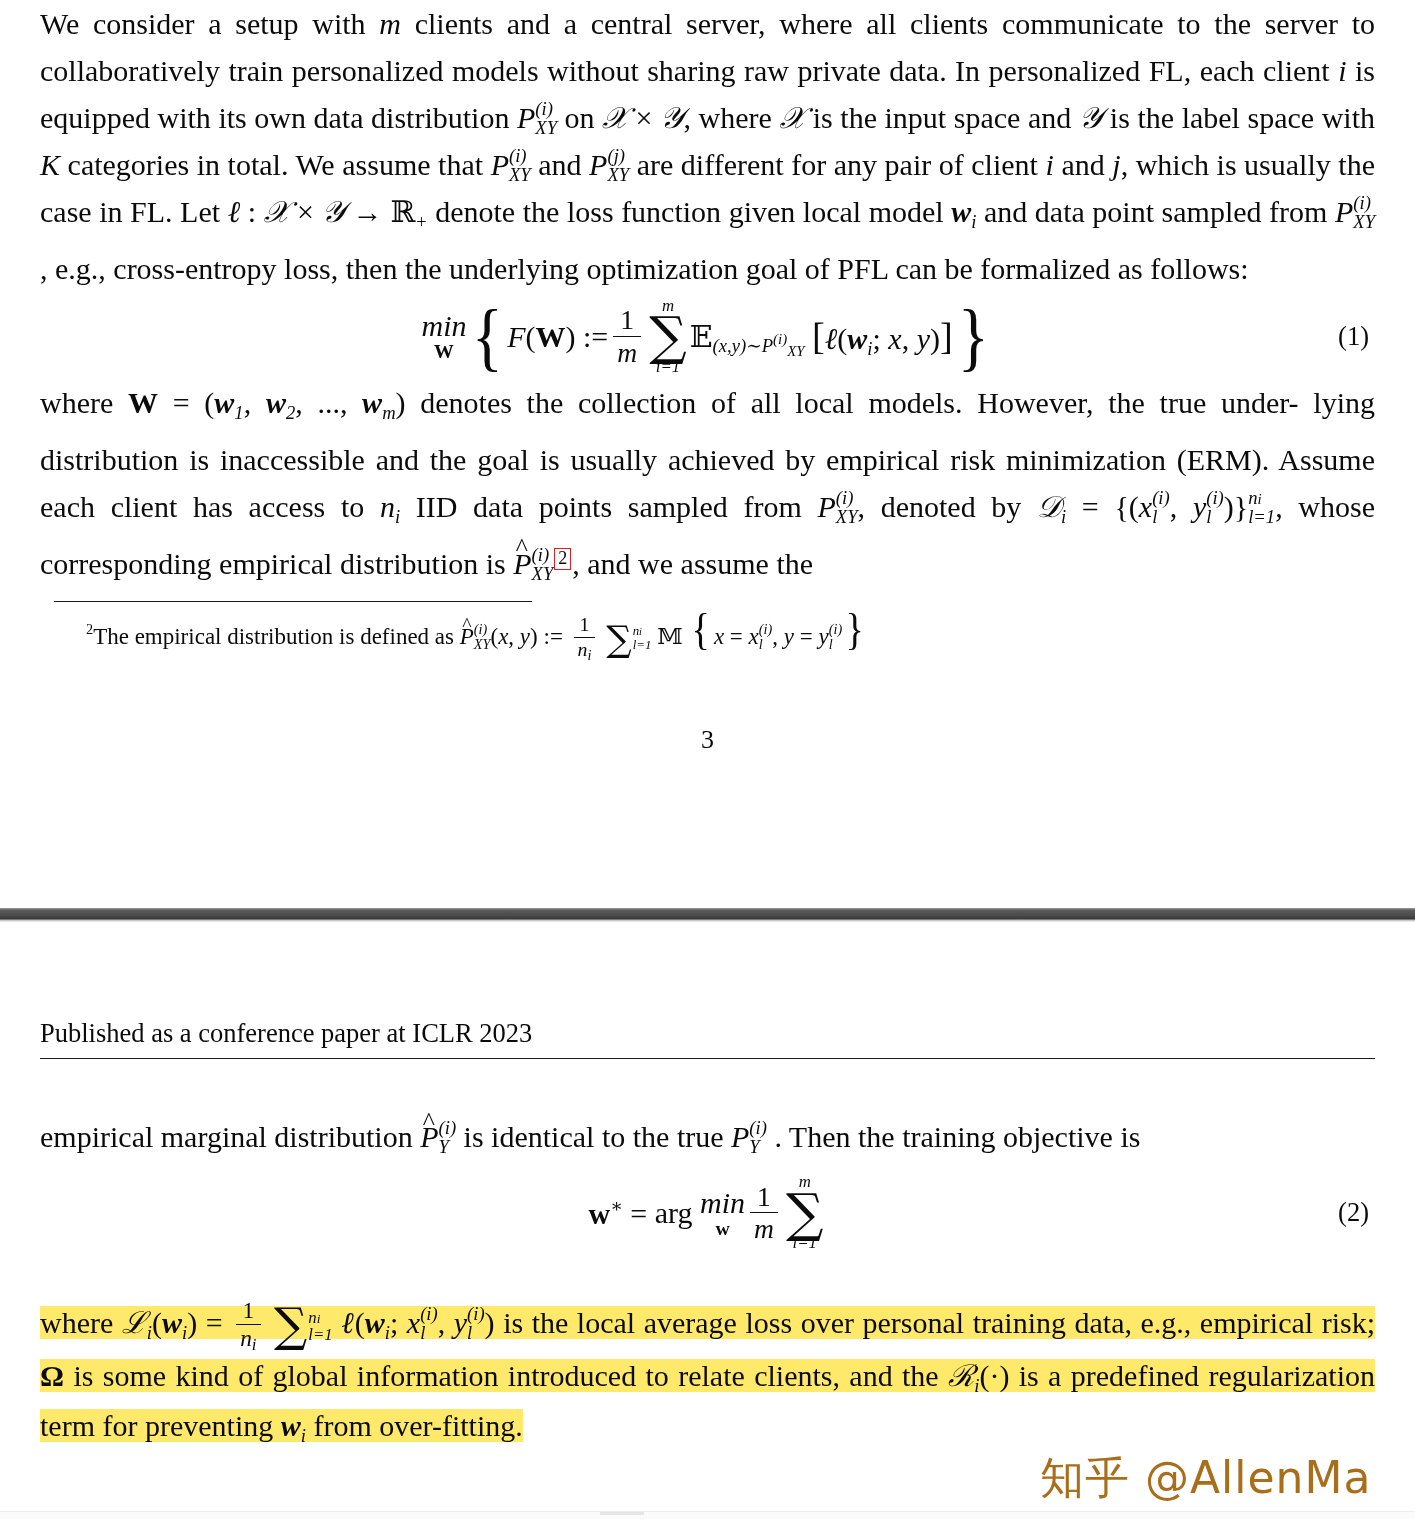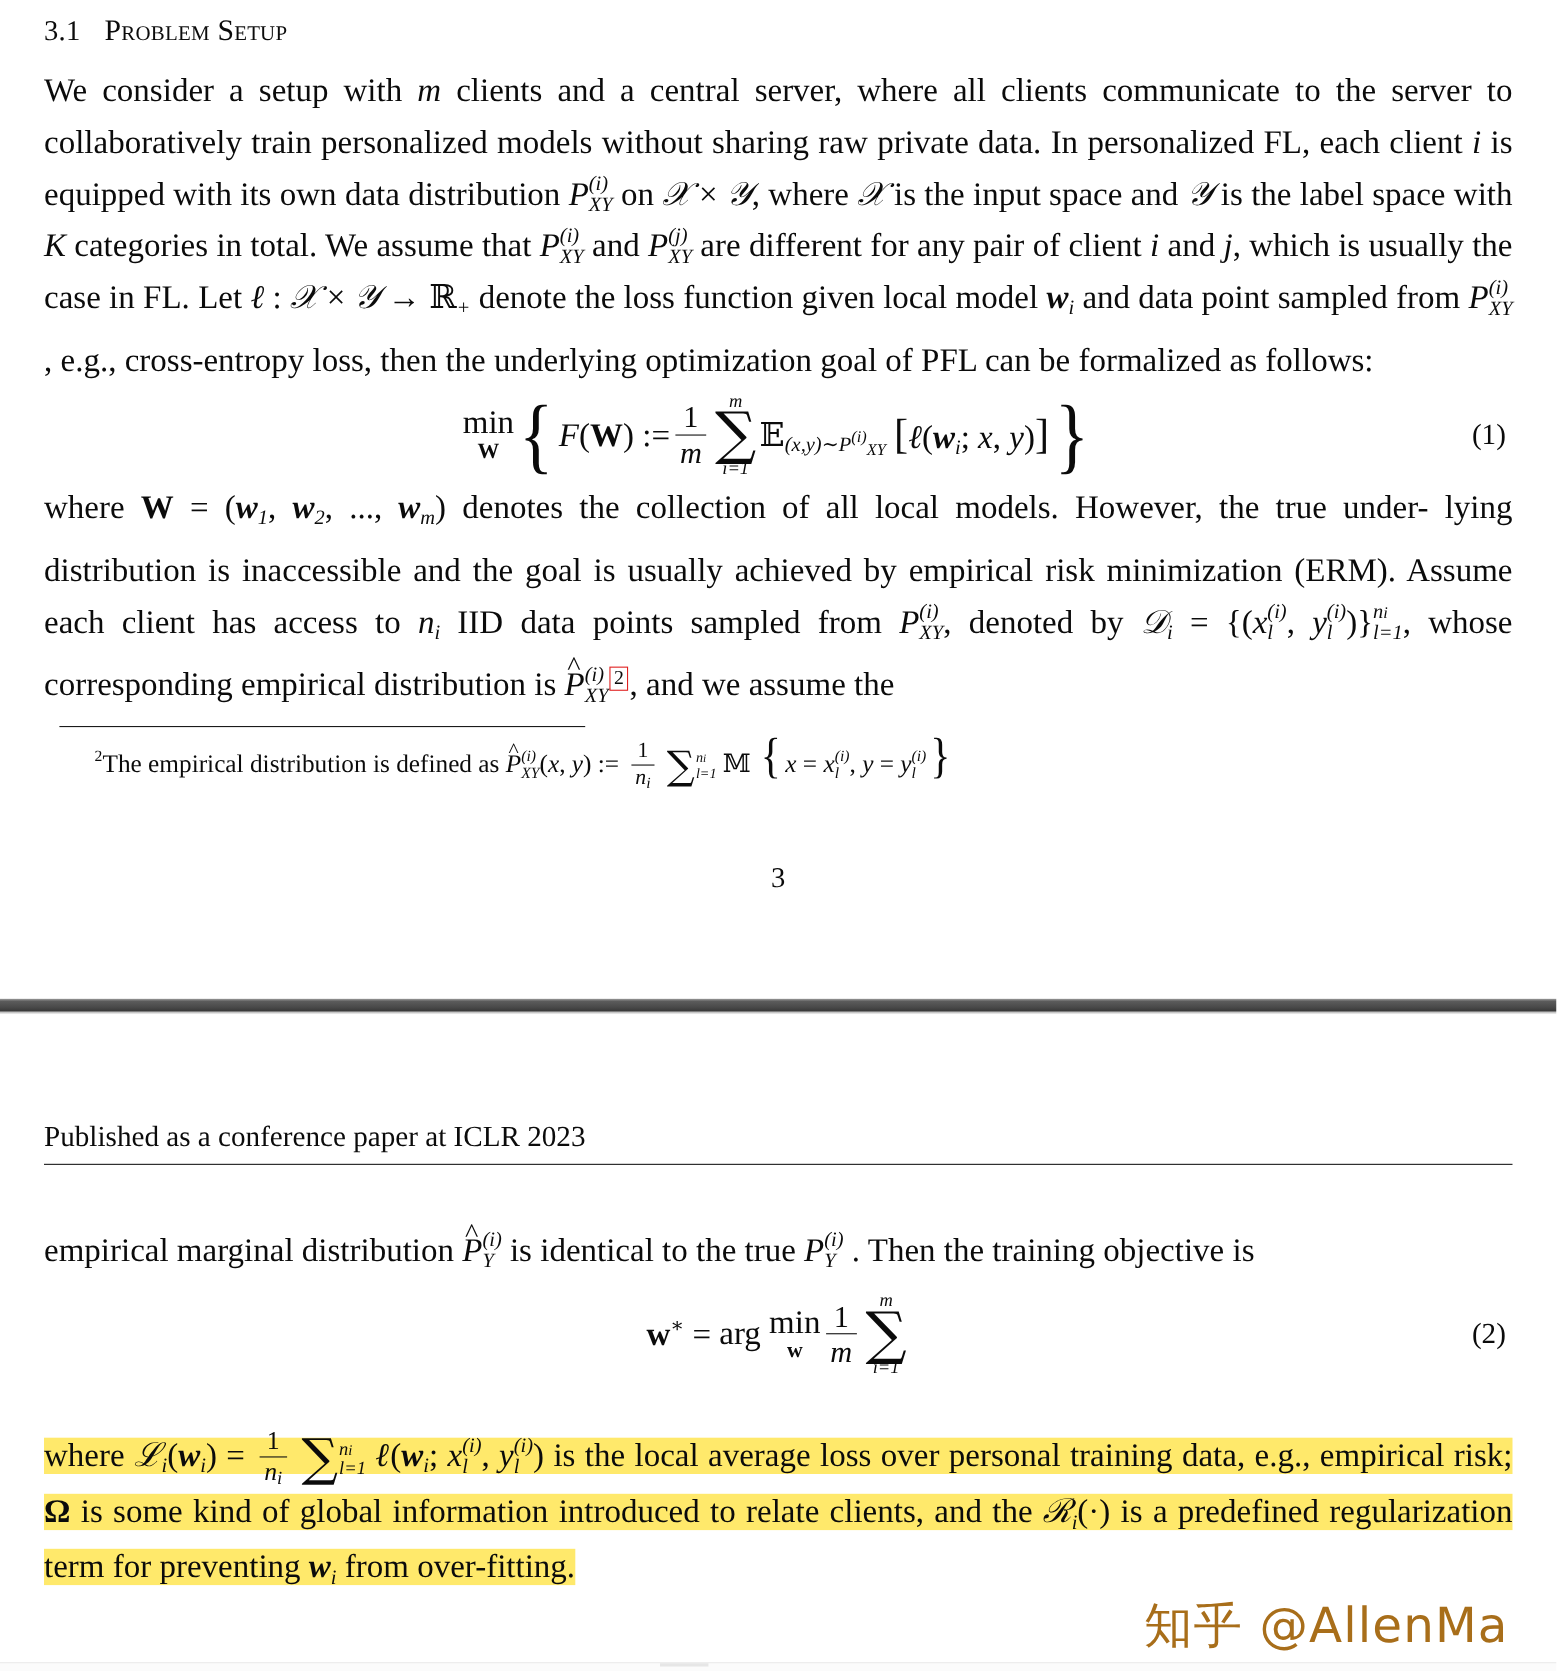--- a/index.html
+++ b/index.html
@@ -122,21 +122,21 @@
   }
 
   .underop {
     display: inline-flex;
     flex-direction: column;
     align-items: center;
     justify-content: center;
     vertical-align: middle;
     line-height: 1.0;
   }
-  .underop .op { font-size: 1em; }
+  .underop .op { font-size: 1em; font-style: italic; }
   .underop .below { font-size: 0.66em; margin-top: 1px; }
 
   .brace {
     font-size: 2.55em;
     font-weight: 300;
     line-height: 0.62;
     transform: scaleX(0.85);
     display: inline-block;
     margin: 0 2px;
   }
@@ -263,23 +263,20 @@
     height: 3px;
     background: #e6e6e6;
   }
 </style>
 </head>
 <body>
 
 <div class="page" id="page-one">
   <div class="page-inner">
 
-    <div class="section-heading">
-      <span class="num">3.1</span><span class="ttl">Problem Setup</span>
-    </div>
 
     <div class="body-text">
       We consider a setup with <span class="mi">m</span> clients and a central server, where all clients communicate to the server
       to collaboratively train personalized models without sharing raw private data. In personalized FL,
       each client <span class="mi">i</span> is equipped with its own data distribution <span class="mi">P</span><span class="supsub"><i>(i)</i><i class="lo">XY</i></span> on <span class="cal">𝒳</span> × <span class="cal">𝒴</span>, where <span class="cal">𝒳</span> is the input space
       and <span class="cal">𝒴</span> is the label space with <span class="mi">K</span> categories in total. We assume that <span class="mi">P</span><span class="supsub"><i>(i)</i><i class="lo">XY</i></span> and <span class="mi">P</span><span class="supsub"><i>(j)</i><i class="lo">XY</i></span> are different for
       any pair of client <span class="mi">i</span> and <span class="mi">j</span>, which is usually the case in FL. Let <span class="mi">ℓ</span> : <span class="cal">𝒳</span> × <span class="cal">𝒴</span> → <span class="bb">ℝ</span><span class="sub">+</span> denote the loss
       function given local model <span class="mb">w</span><span class="sub">i</span> and data point sampled from <span class="mi">P</span><span class="supsub"><i>(i)</i><i class="lo">XY</i></span>, e.g., cross-entropy loss, then the
       underlying optimization goal of PFL can be formalized as follows:
     </div>

